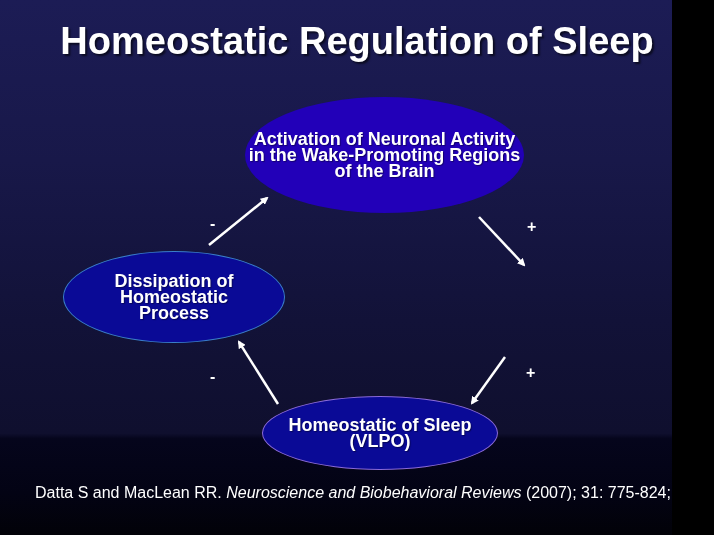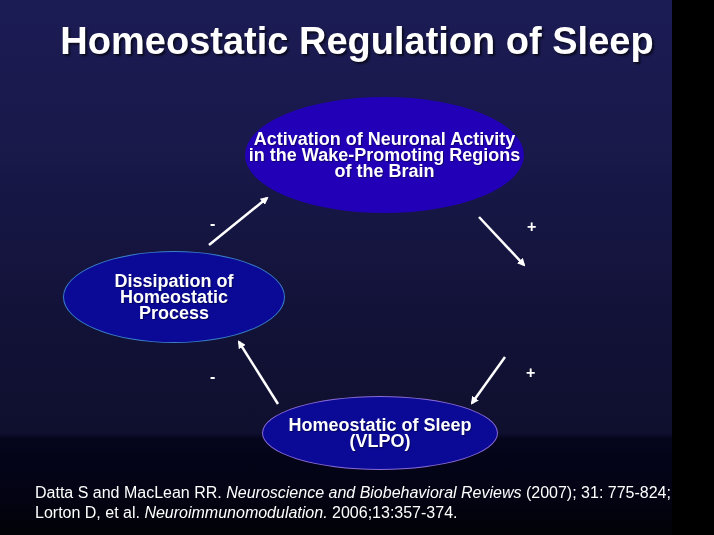--- a/index.html
+++ b/index.html
@@ -71,15 +71,14 @@
 Process</span>
   </div>
 
   <div class="sign" style="left:527px; top:218px;">+</div>
   <div class="sign" style="left:526px; top:364px;">+</div>
   <div class="sign" style="left:210px; top:368px;">-</div>
   <div class="sign" style="left:210px; top:215px;">-</div>
 
   <div class="citation">
     <div><span>Datta S and MacLean RR. </span><i>Neuroscience and Biobehavioral Reviews</i><span> (2007); 31: 775-824;</span></div>
-    <div><span>Lorton D, et al. </span><i>Neuroimmunomodulation.</i><span> 2006;13:357-374.</span></div>
   </div>
 </div>
 
 </body></html>

